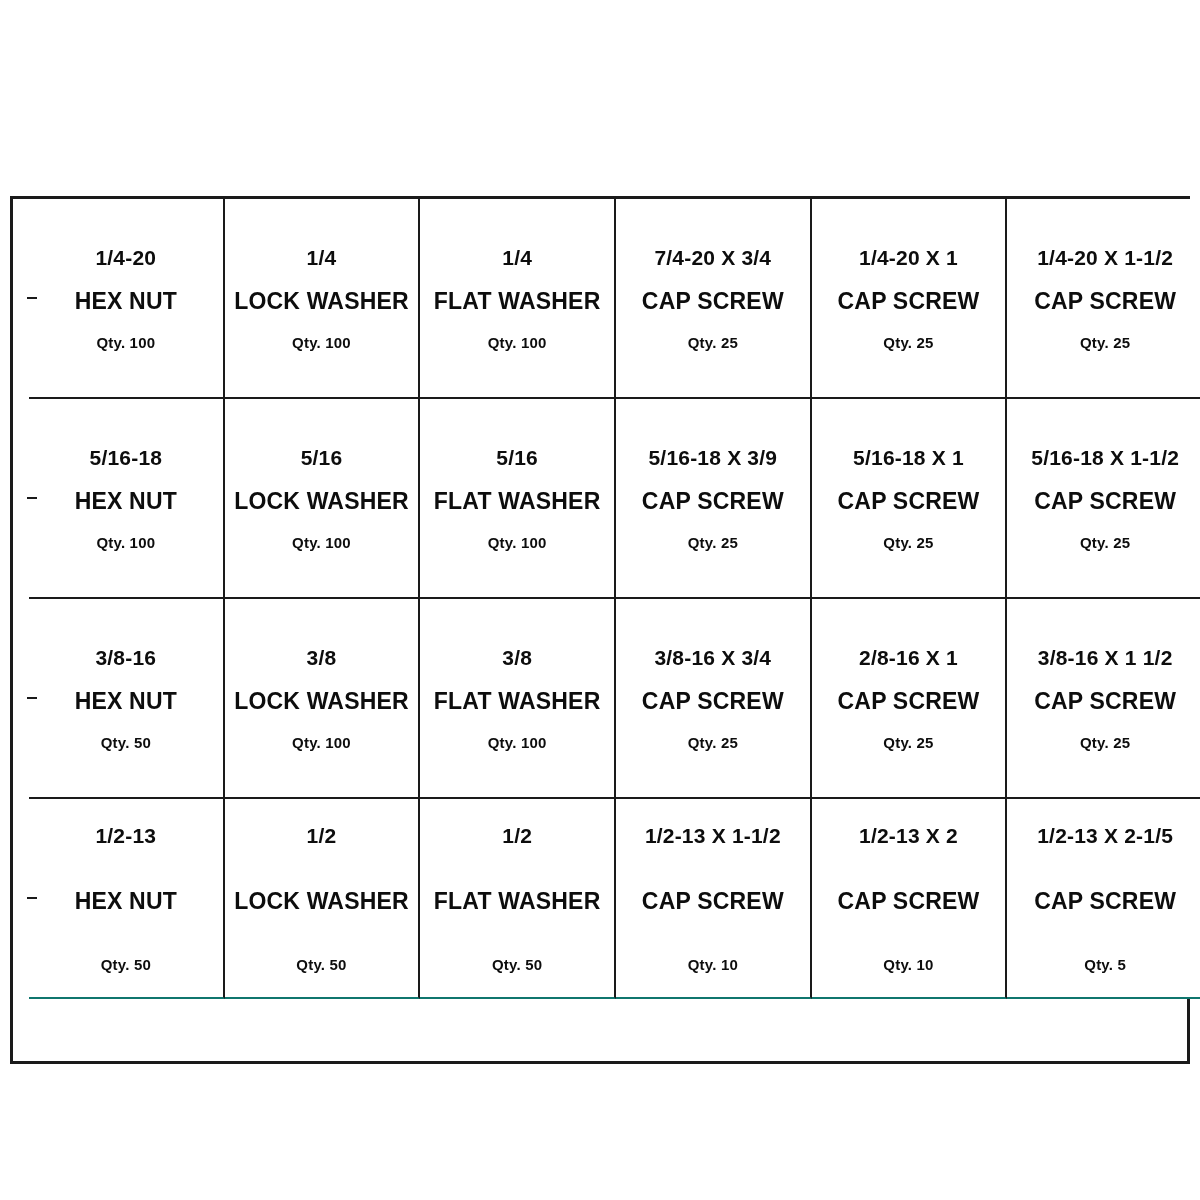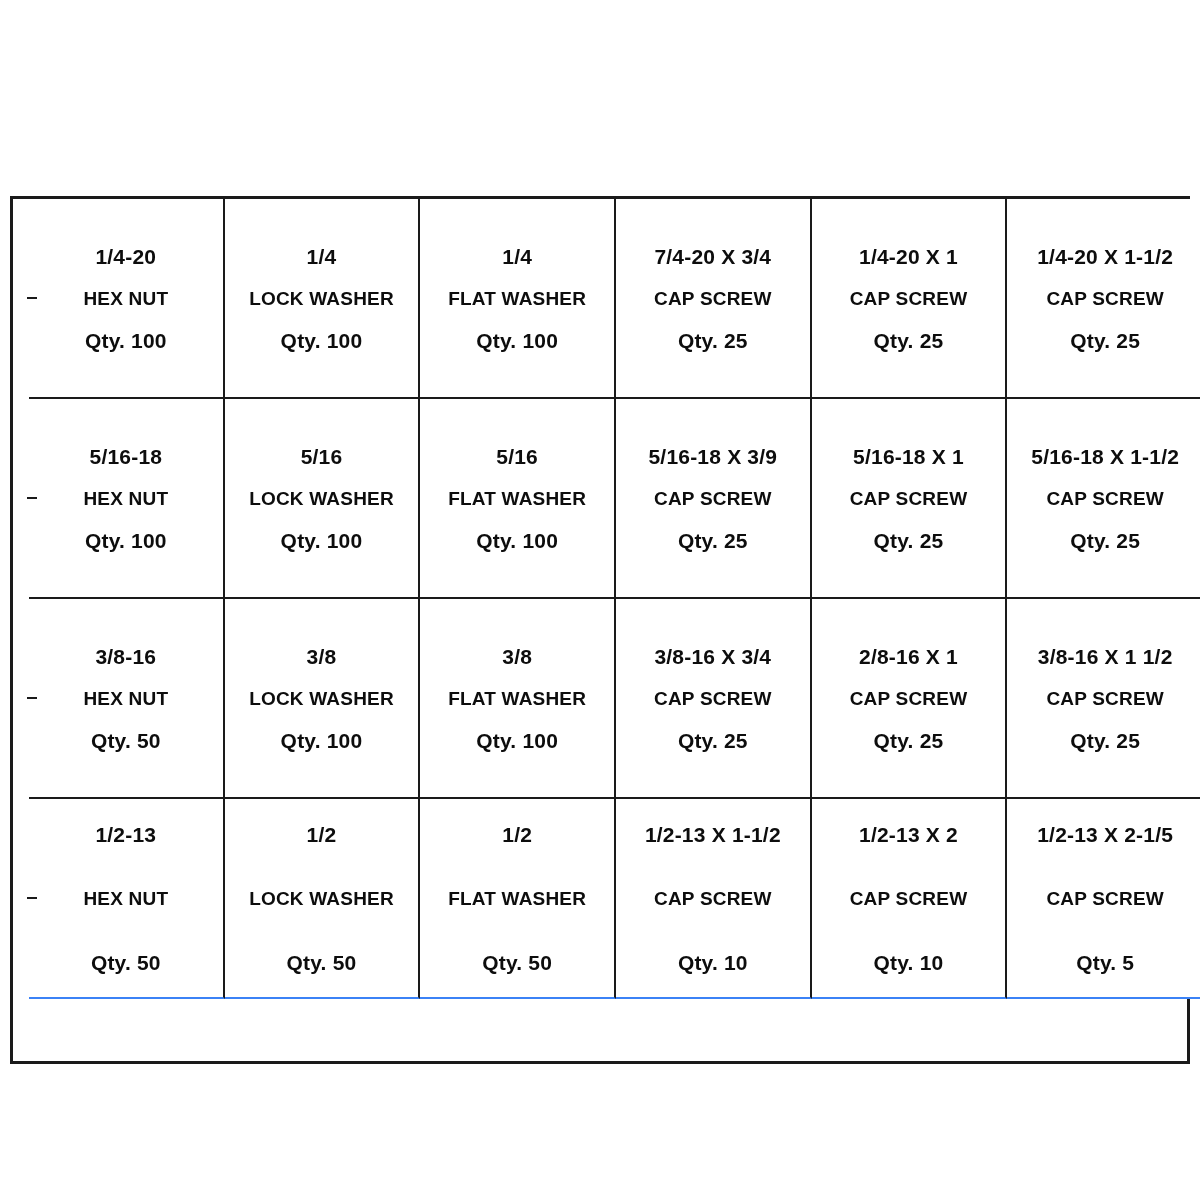--- a/index.html
+++ b/index.html
@@ -47,41 +47,41 @@
     align-items: center;
     justify-content: center;
     gap: 22px;
     padding: 4px 6px;
     background: #ffffff;
   }
   .label-cell.last-col {
     border-right: none;
   }
   .label-cell.last-row {
-    border-bottom: 2px solid #3b82f6;
+    border-bottom: 2px solid #0f766e;
     gap: 44px;
   }
 
   .cell-line {
     font-weight: bold;
     font-size: 21px;
     line-height: 1;
     color: #0d0d0d;
     text-align: center;
     white-space: nowrap;
     letter-spacing: 0.2px;
   }
   .cell-line.size {
     font-size: 21px;
   }
   .cell-line.type {
-    font-size: 19px;
+    font-size: 23px;
   }
   .cell-line.qty {
-    font-size: 21px;
+    font-size: 15px;
   }
 
   
   .row-tick {
     position: absolute;
     left: -2px;
     width: 10px;
     height: 2px;
     background: #1a1a1a;
   }

